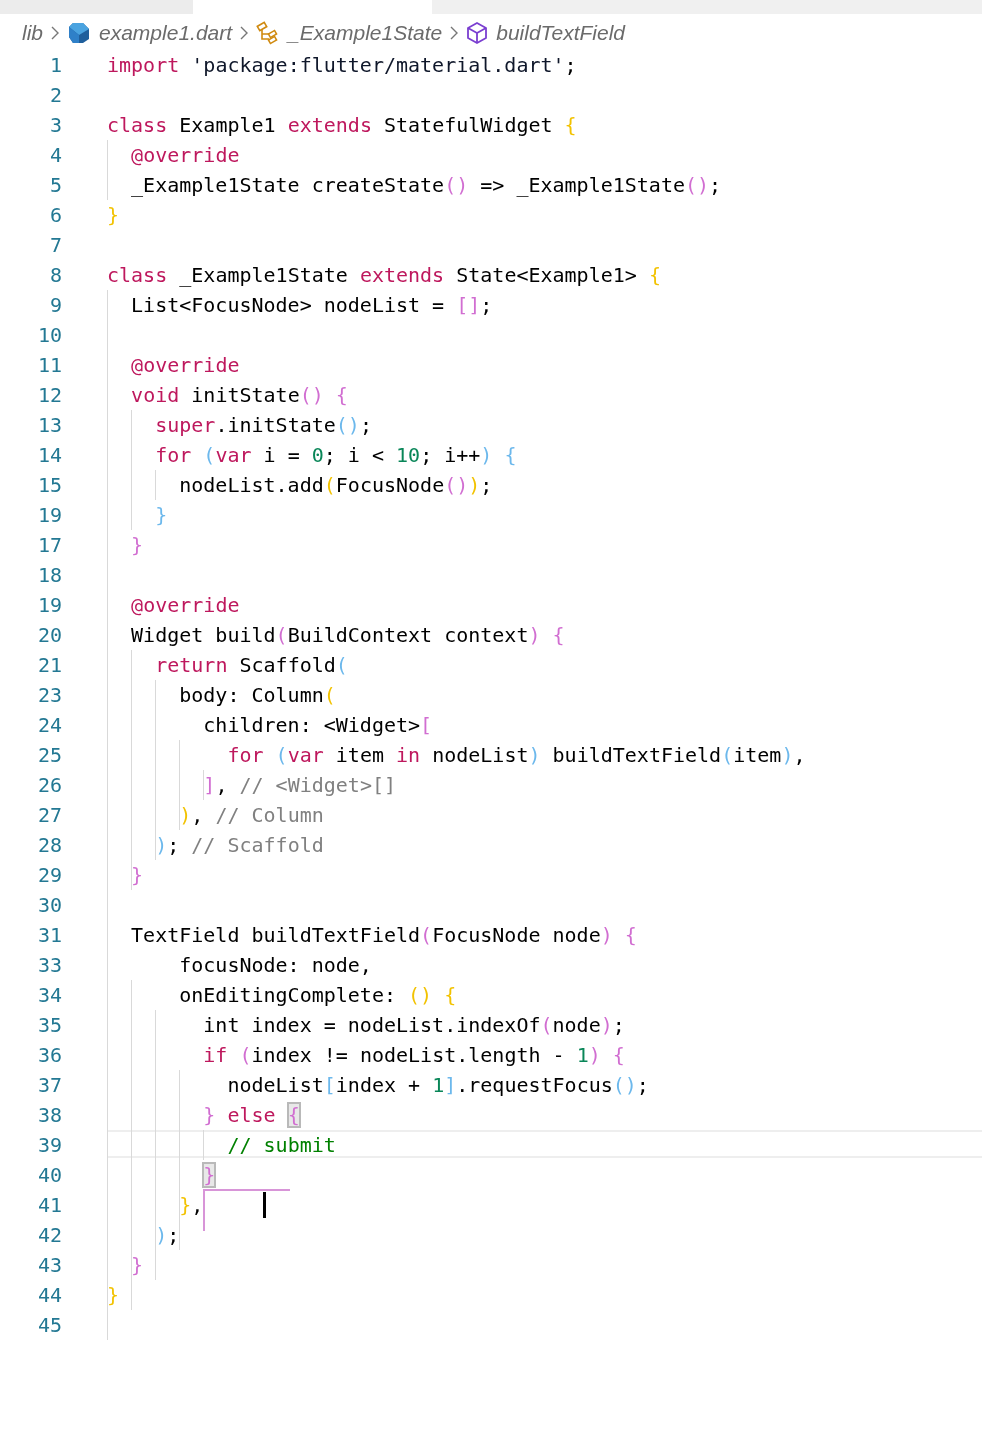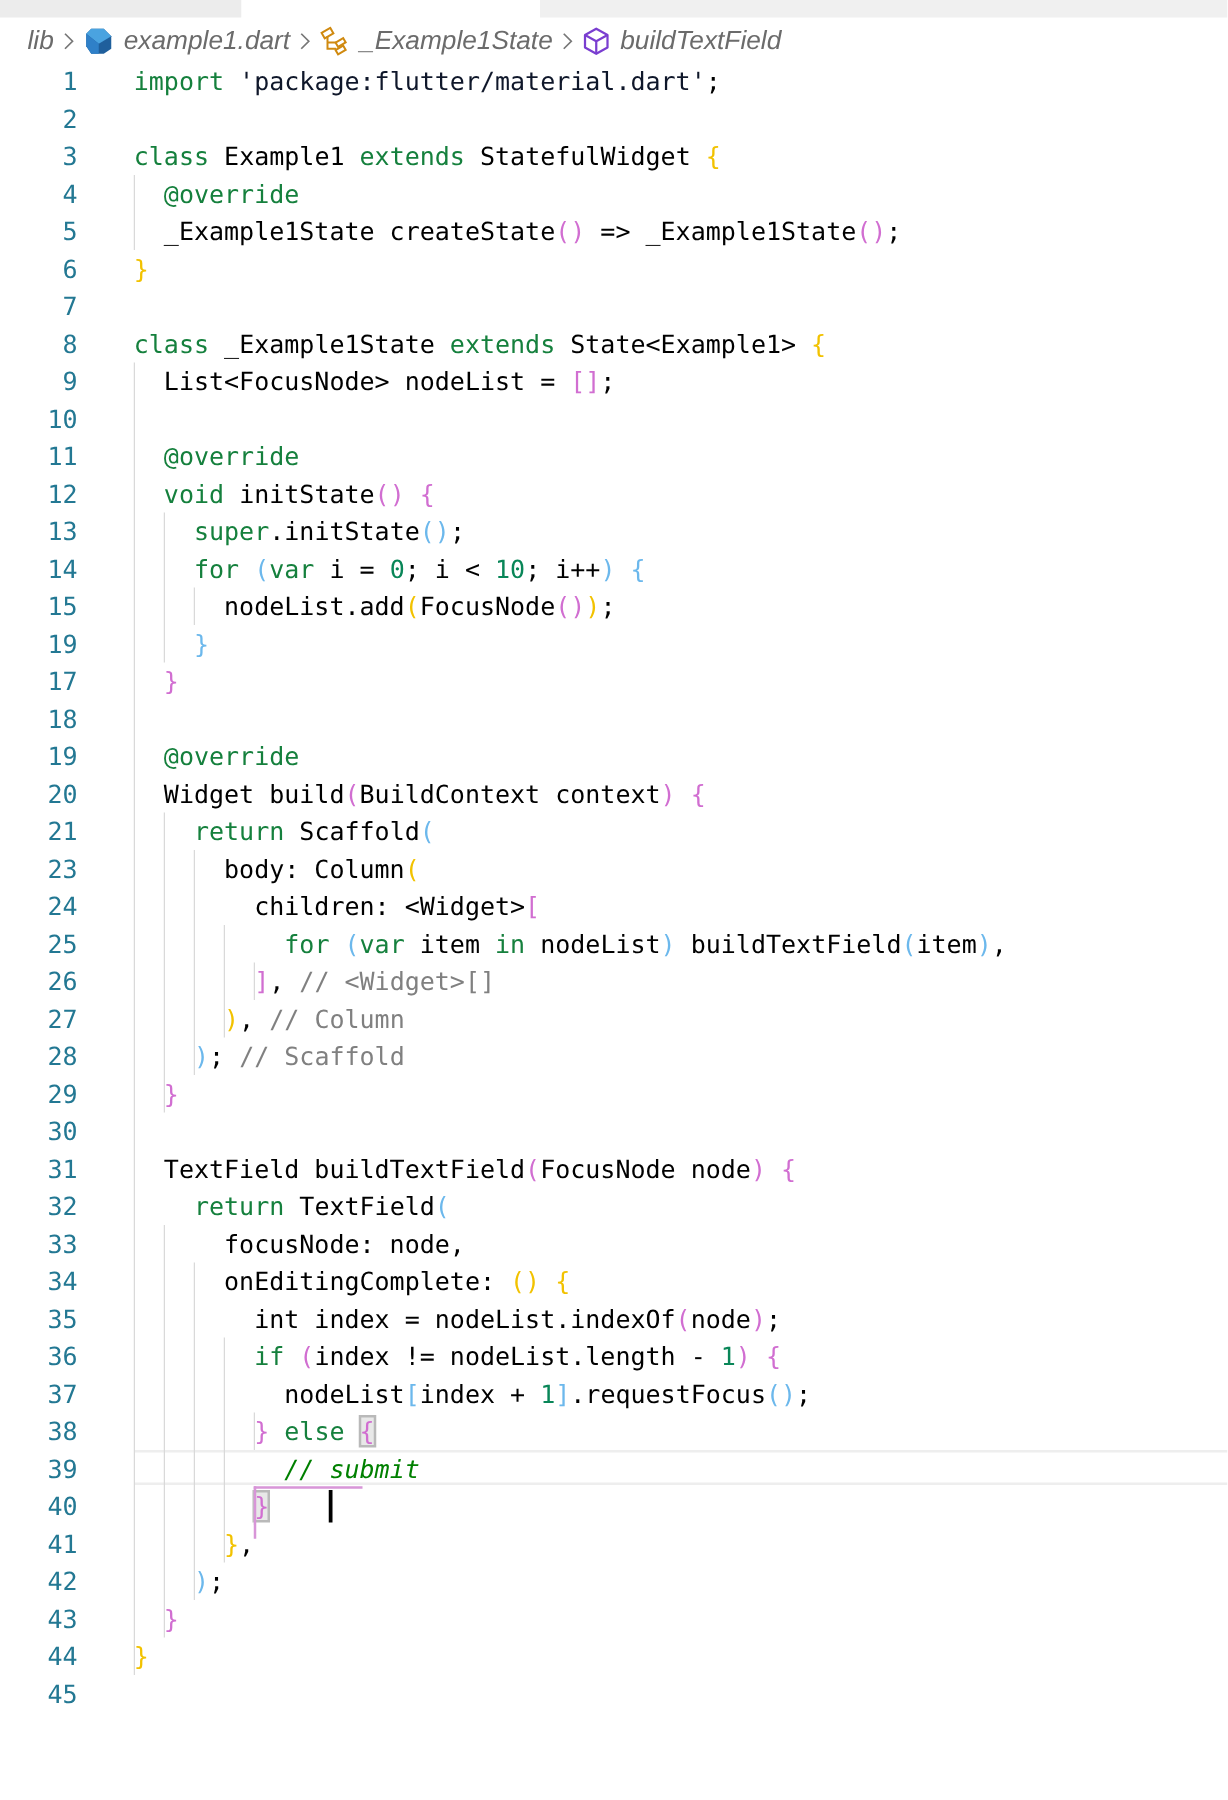--- a/index.html
+++ b/index.html
@@ -23,24 +23,24 @@
   .editor { position: absolute; left: 0; top: 50px; width: 982px; }
   .line { position: relative; height: 30px; line-height: 30px; font-size: 20px; white-space: pre; }
   .ln { position: absolute; left: 0; width: 62px; text-align: right; color: #237893; }
   .code { position: absolute; left: 107px; top: 0; color: #000000; }
   .line.current::before {
     content: ""; position: absolute; left: 108px; right: 0; top: 0; height: 28px;
     border-top: 2px solid #eeeeee; border-bottom: 2px solid #eeeeee; box-sizing: border-box;
   }
   .guide { position: absolute; width: 1px; background: #d9d9d9; }
   .pair-guide { position: absolute; background: #d895d8; }
-  .kw { color: #15803d; }
+  .kw { color: #be185d; }
   .str { color: #0f172a; }
   .num { color: #098658; }
-  .cmt { color: #008000; font-style: italic; }
+  .cmt { color: #008000; }
   .hint { color: #808080; }
   .b1 { color: #f2c200; }
   .b2 { color: #d16ed1; }
   .b3 { color: #6cb8ec; }
   .match { outline: 2px solid #b9b9b9; outline-offset: -1px; background: #e8e8e8; }
   .cursor { position: absolute; width: 3px; height: 26px; background: #000; }
 </style>
 </head>
 <body>
 
@@ -124,21 +124,20 @@
     <div class="line"><span class="ln">21</span><span class="code">    <span class="kw">return</span> Scaffold<span class="b3">(</span></span></div>
     <div class="line"><span class="ln">23</span><span class="code">      body: Column<span class="b1">(</span></span></div>
     <div class="line"><span class="ln">24</span><span class="code">        children: &lt;Widget&gt;<span class="b2">[</span></span></div>
     <div class="line"><span class="ln">25</span><span class="code">          <span class="kw">for</span> <span class="b3">(</span><span class="kw">var</span> item <span class="kw">in</span> nodeList<span class="b3">)</span> buildTextField<span class="b3">(</span>item<span class="b3">)</span>,</span></div>
     <div class="line"><span class="ln">26</span><span class="code">        <span class="b2">]</span>, <span class="hint">// &lt;Widget&gt;[]</span></span></div>
     <div class="line"><span class="ln">27</span><span class="code">      <span class="b1">)</span>, <span class="hint">// Column</span></span></div>
     <div class="line"><span class="ln">28</span><span class="code">    <span class="b3">)</span>; <span class="hint">// Scaffold</span></span></div>
     <div class="line"><span class="ln">29</span><span class="code">  <span class="b2">}</span></span></div>
     <div class="line"><span class="ln">30</span><span class="code"></span></div>
     <div class="line"><span class="ln">31</span><span class="code">  TextField buildTextField<span class="b2">(</span>FocusNode node<span class="b2">)</span> <span class="b2">{</span></span></div>
-    <div class="line"><span class="ln">32</span><span class="code">    <span class="kw">return</span> TextField<span class="b3">(</span></span></div>
     <div class="line"><span class="ln">33</span><span class="code">      focusNode: node,</span></div>
     <div class="line"><span class="ln">34</span><span class="code">      onEditingComplete: <span class="b1">(</span><span class="b1">)</span> <span class="b1">{</span></span></div>
     <div class="line"><span class="ln">35</span><span class="code">        int index = nodeList.indexOf<span class="b2">(</span>node<span class="b2">)</span>;</span></div>
     <div class="line"><span class="ln">36</span><span class="code">        <span class="kw">if</span> <span class="b2">(</span>index != nodeList.length - <span class="num">1</span><span class="b2">)</span> <span class="b2">{</span></span></div>
     <div class="line"><span class="ln">37</span><span class="code">          nodeList<span class="b3">[</span>index + <span class="num">1</span><span class="b3">]</span>.requestFocus<span class="b3">(</span><span class="b3">)</span>;</span></div>
     <div class="line"><span class="ln">38</span><span class="code">        <span class="b2">}</span> <span class="kw">else</span> <span class="b2 match">{</span></span></div>
     <div class="line current"><span class="ln">39</span><span class="code">          <span class="cmt">// submit</span></span></div>
     <div class="line"><span class="ln">40</span><span class="code">        <span class="b2 match">}</span></span></div>
     <div class="line"><span class="ln">41</span><span class="code">      <span class="b1">}</span>,</span></div>
     <div class="line"><span class="ln">42</span><span class="code">    <span class="b3">)</span>;</span></div>

